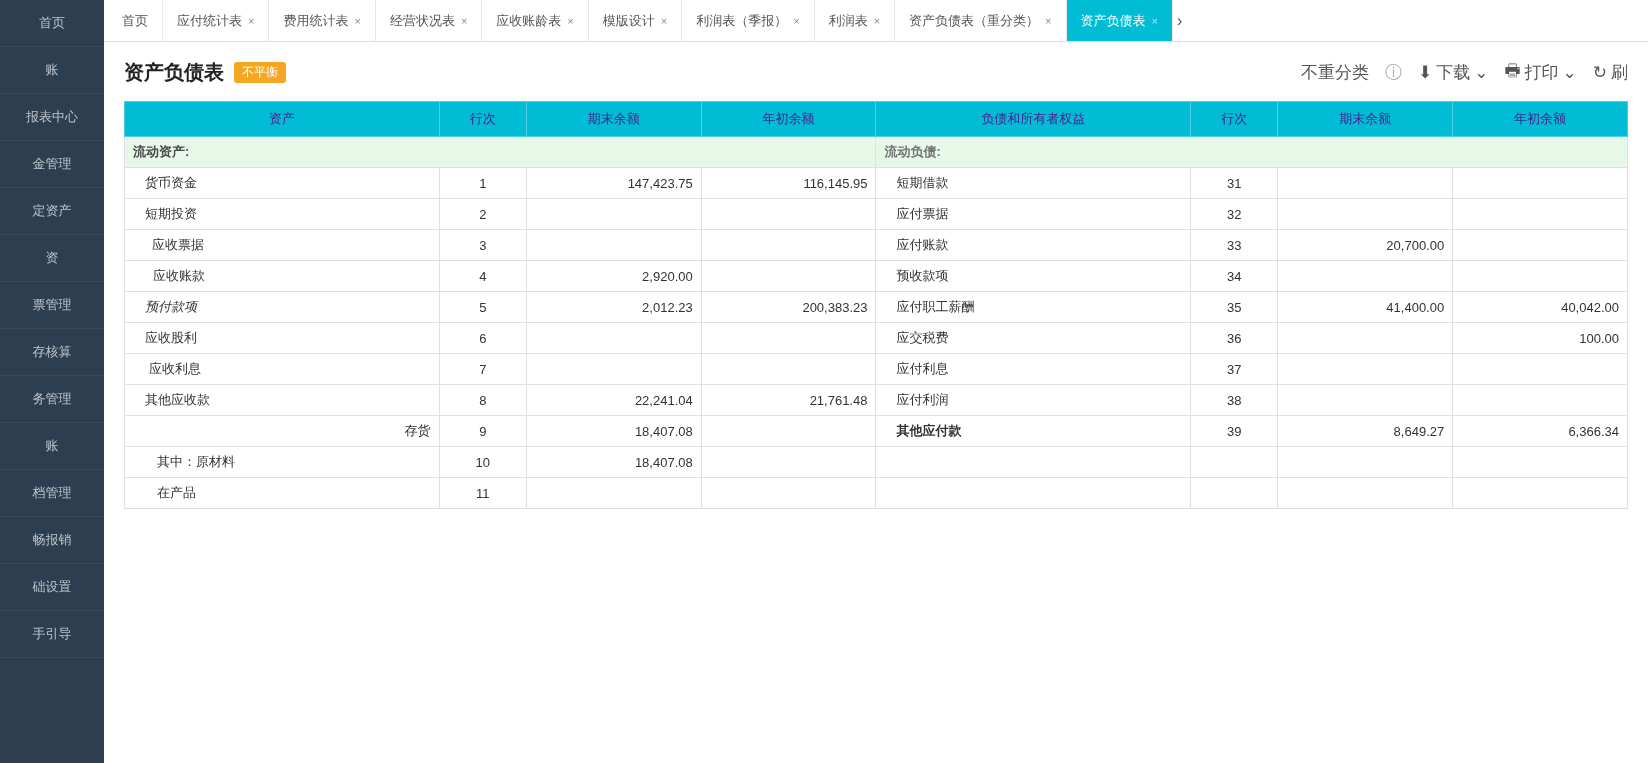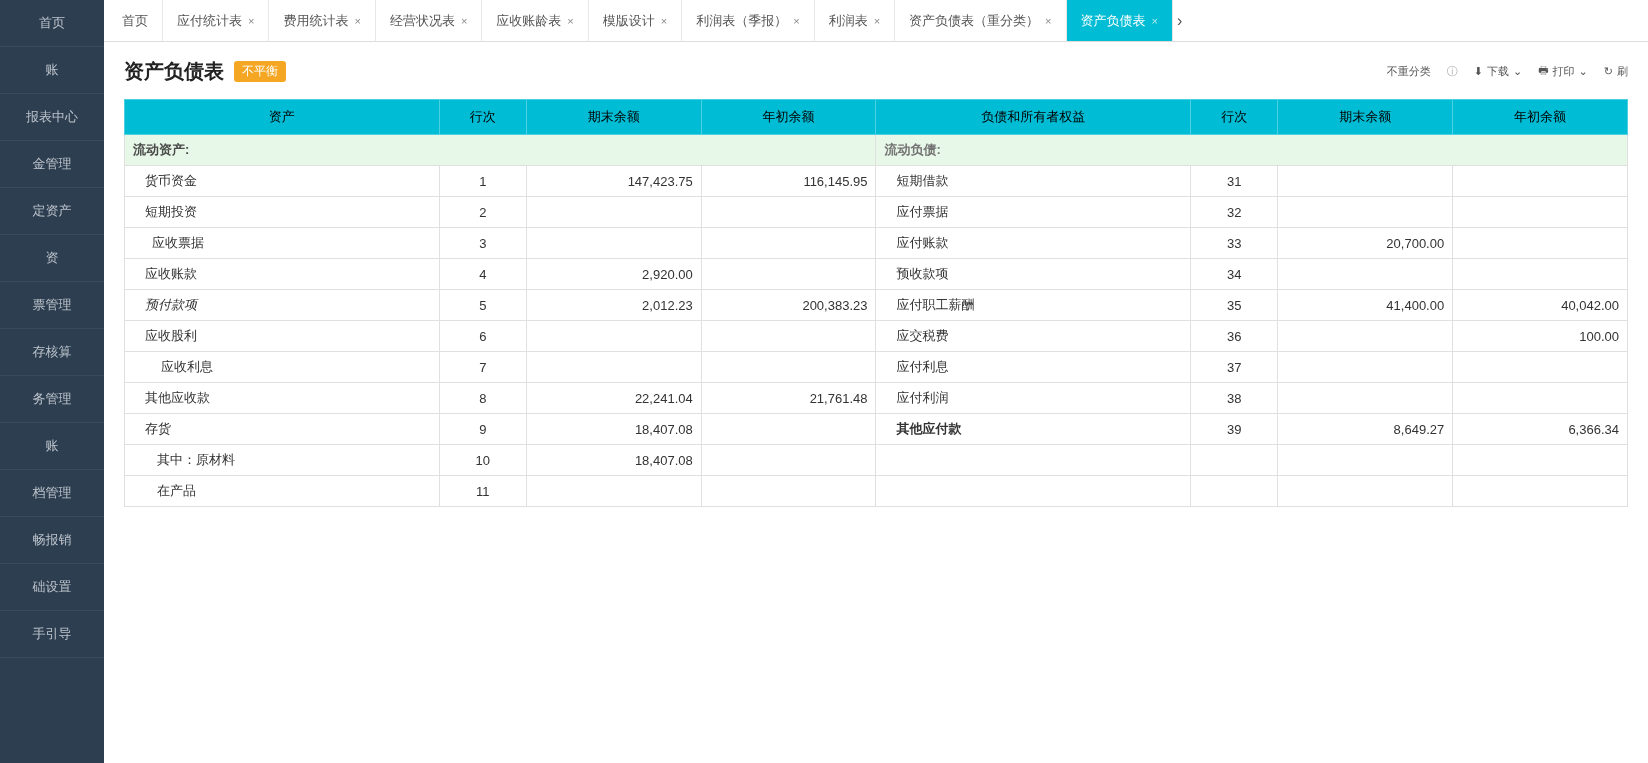--- a/index.html
+++ b/index.html
@@ -98,40 +98,40 @@
       background: #f5a623;
       color: #fff;
       padding: 2px 8px;
       border-radius: 3px;
       font-size: 12px;
     }
     .page-actions {
       display: flex;
       align-items: center;
       gap: 16px;
-      font-size: 11px;
+      font-size: 17px;
       color: #555;
     }
     .action-btn {
       display: flex;
       align-items: center;
       gap: 4px;
       cursor: pointer;
       color: #555;
     }
 
     
     .report-table {
       width: 100%;
       border-collapse: collapse;
       font-size: 13px;
     }
     .report-table th {
       background: #00bcd4;
-      color: #000000;
+      color: #4c1d95;
       text-align: center;
       padding: 8px 6px;
       border: 1px solid #4dd0e1;
       font-weight: normal;
     }
     .report-table td {
       padding: 6px 8px;
       border: 1px solid #e0e0e0;
       color: #333;
     }
@@ -312,21 +312,21 @@
       <td style="padding-left:27px;">应收票据</td>
       <td class="row-num">3</td>
       <td class="right"></td>
       <td class="right"></td>
       <td style="padding-left:20px;">应付账款</td>
       <td class="row-num">33</td>
       <td class="right">20,700.00</td>
       <td></td>
     </tr>
           <tr class="data-row">
-      <td style="padding-left:20px;">应收账款</td>
+      <td style="padding-left:28px;">应收账款</td>
       <td class="row-num">4</td>
       <td class="right">2,920.00</td>
       <td class="right"></td>
       <td style="padding-left:20px;">预收款项</td>
       <td class="row-num">34</td>
       <td></td>
       <td></td>
     </tr>
           <tr class="data-row">
       <td style="padding-left:20px;font-style:italic;">预付款项</td>
@@ -342,41 +342,41 @@
       <td style="padding-left:20px;">应收股利</td>
       <td class="row-num">6</td>
       <td class="right"></td>
       <td class="right"></td>
       <td style="padding-left:20px;">应交税费</td>
       <td class="row-num">36</td>
       <td></td>
       <td class="right">100.00</td>
     </tr>
           <tr class="data-row">
-      <td style="padding-left:36px;">应收利息</td>
+      <td style="padding-left:24px;">应收利息</td>
       <td class="row-num">7</td>
       <td class="right"></td>
       <td class="right"></td>
       <td style="padding-left:20px;">应付利息</td>
       <td class="row-num">37</td>
       <td></td>
       <td></td>
     </tr>
           <tr class="data-row">
       <td style="padding-left:20px;">其他应收款</td>
       <td class="row-num">8</td>
       <td class="right">22,241.04</td>
       <td class="right">21,761.48</td>
       <td style="padding-left:20px;">应付利润</td>
       <td class="row-num">38</td>
       <td></td>
       <td></td>
     </tr>
           <tr class="data-row">
-      <td style="padding-left:20px;">存货</td>
+      <td style="padding-left:20px;text-align:right;">存货</td>
       <td class="row-num">9</td>
       <td class="right">18,407.08</td>
       <td class="right"></td>
       <td style="padding-left:20px;font-weight:bold;">其他应付款</td>
       <td class="row-num">39</td>
       <td class="right">8,649.27</td>
       <td class="right">6,366.34</td>
     </tr>
           <tr class="data-row">
       <td style="padding-left:32px;">其中：原材料</td>

